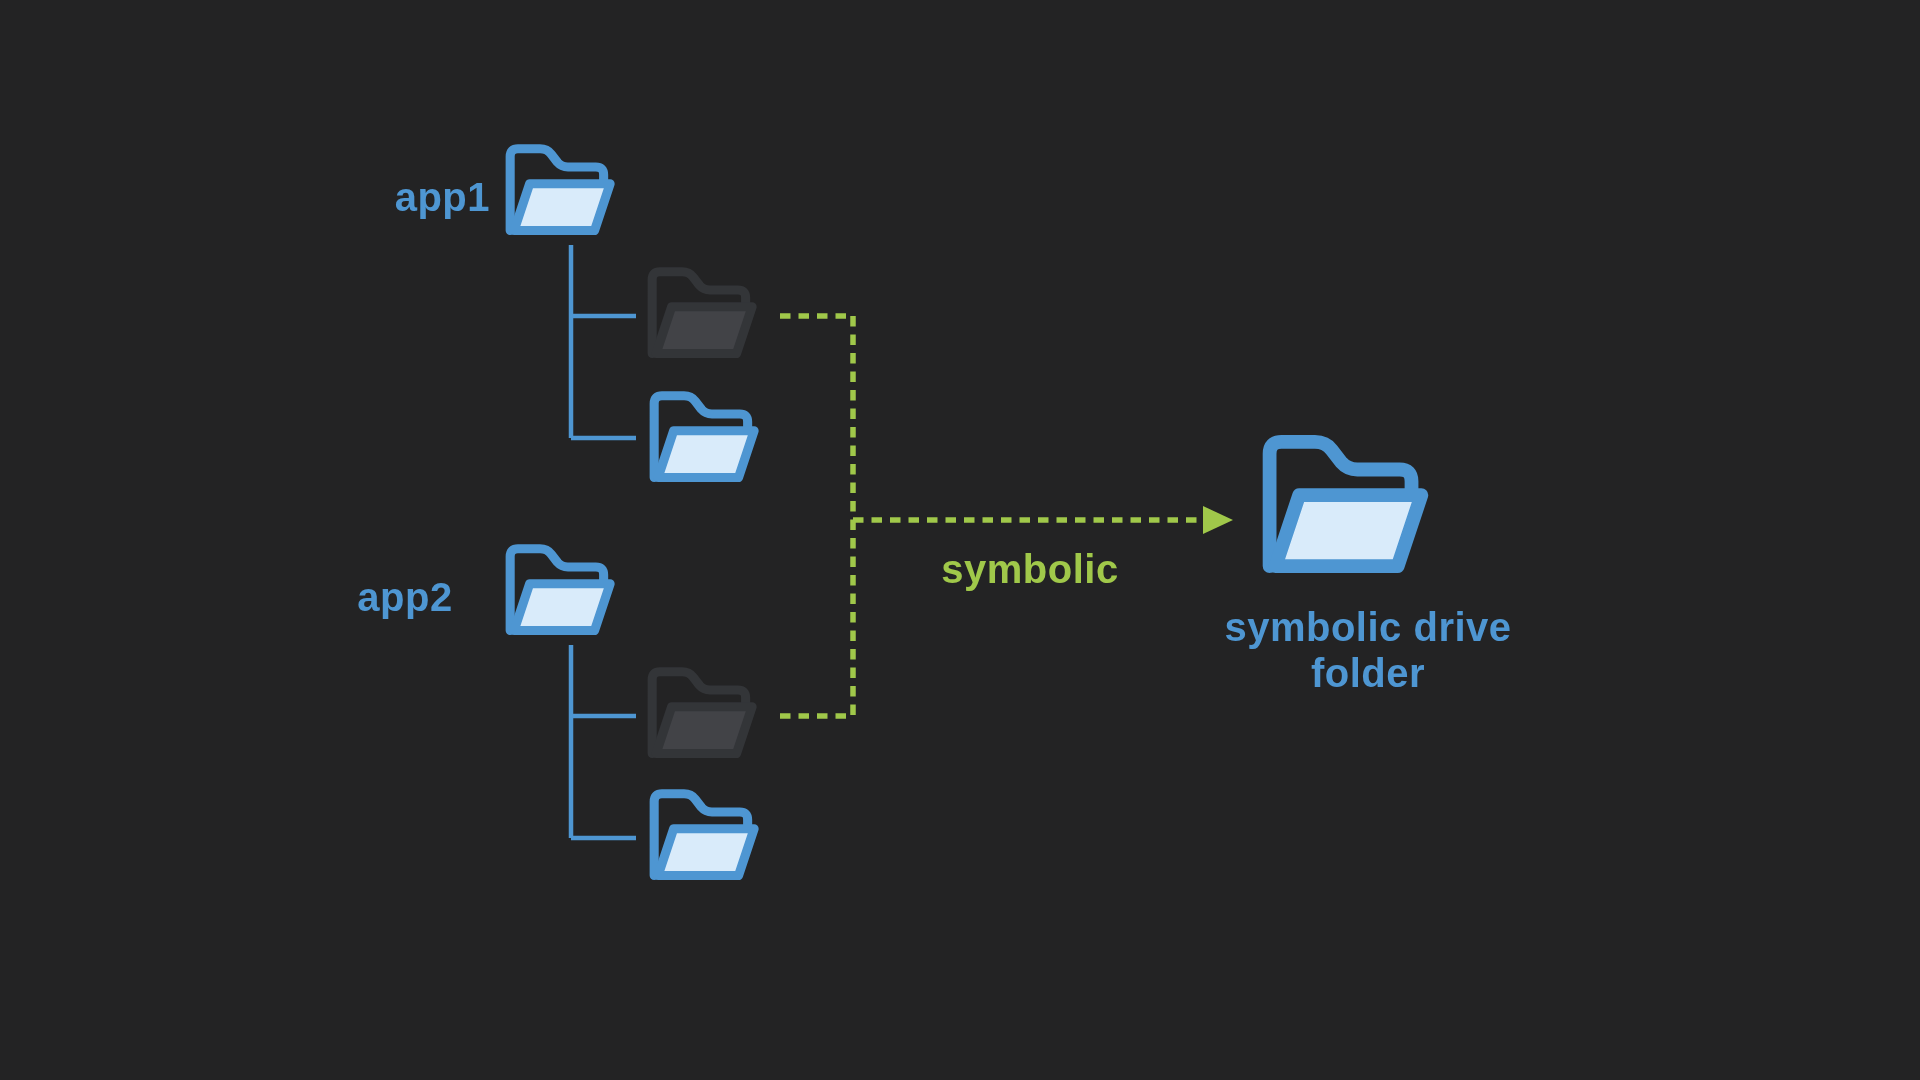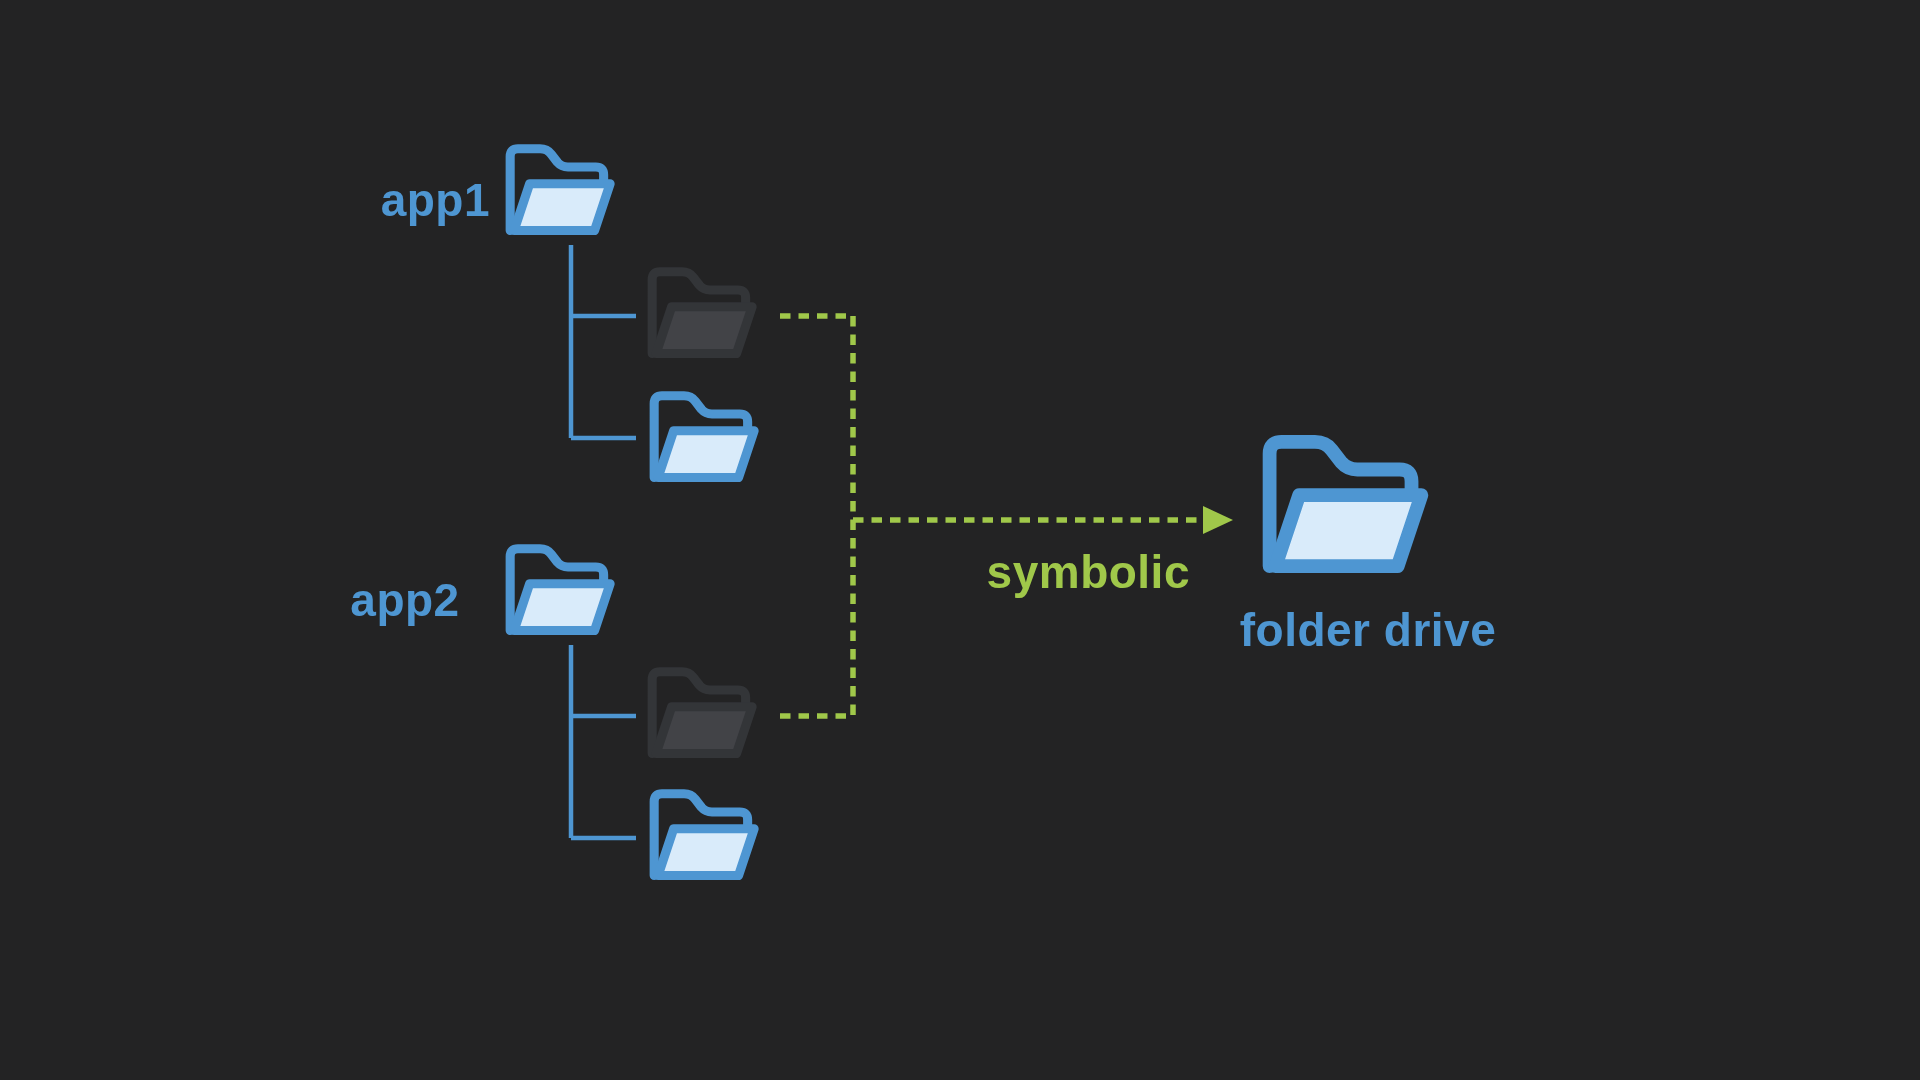--- a/index.html
+++ b/index.html
@@ -44,21 +44,21 @@
     --fstroke: var(--blue, #4e96d2);
     --ffill: var(--blue_fill, #d9ebfa);
   }
   .folder-dark {
     --fstroke: var(--dark_stroke, #333538);
     --ffill: var(--dark_fill, #424347);
   }
   .label {
     position: absolute;
     font-weight: 700;
-    font-size: 46px;
+    font-size: 40px;
     line-height: 1.15;
     letter-spacing: 0.5px;
   }
   .app-label {
     color: var(--blue, #4e96d2);
     line-height: 1;
   }
   .link-label {
     color: var(--green, #a0c84a);
   }
@@ -105,24 +105,25 @@
   <svg class="folder folder-blue" style="left:492px; top:537px" width="135" height="104" viewBox="0 0 104 80">
       <use href="#folder-open"></use>
     </svg>
   <svg class="folder folder-dark" style="left:634px; top:660px" width="135" height="104" viewBox="0 0 104 80">
       <use href="#folder-open"></use>
     </svg>
   <svg class="folder folder-blue" style="left:636px; top:782px" width="135" height="104" viewBox="0 0 104 80">
       <use href="#folder-open"></use>
     </svg>
 
-  <div class="label link-label" style="left:870px; top:546px; width:320px; text-align:right">
+  <div class="label link-label" style="left:870px; top:546px; width:320px; text-align:center">
     <div>symbolic</div>
   </div>
 
   <svg class="folder folder-blue" style="left:1242px; top:424px" width="205" height="158" viewBox="0 0 104 80">
       <use href="#folder-open"></use>
     </svg>
   <div class="label target-label" style="left:1178px; top:604px; width:380px; text-align:center">
-    <div>folder drive</div>
+    <div>symbolic drive</div>
+    <div>folder</div>
   </div>
 
 </div>
 
 </body></html>

